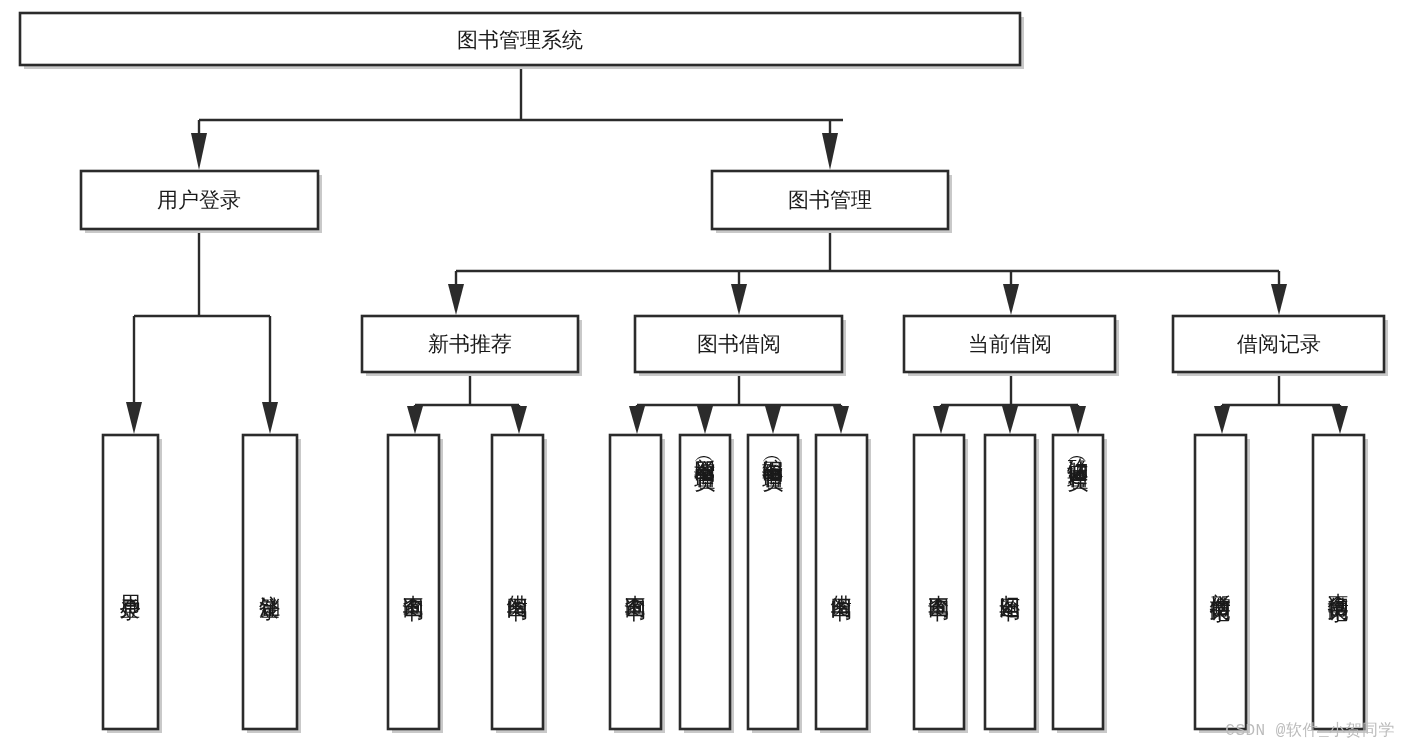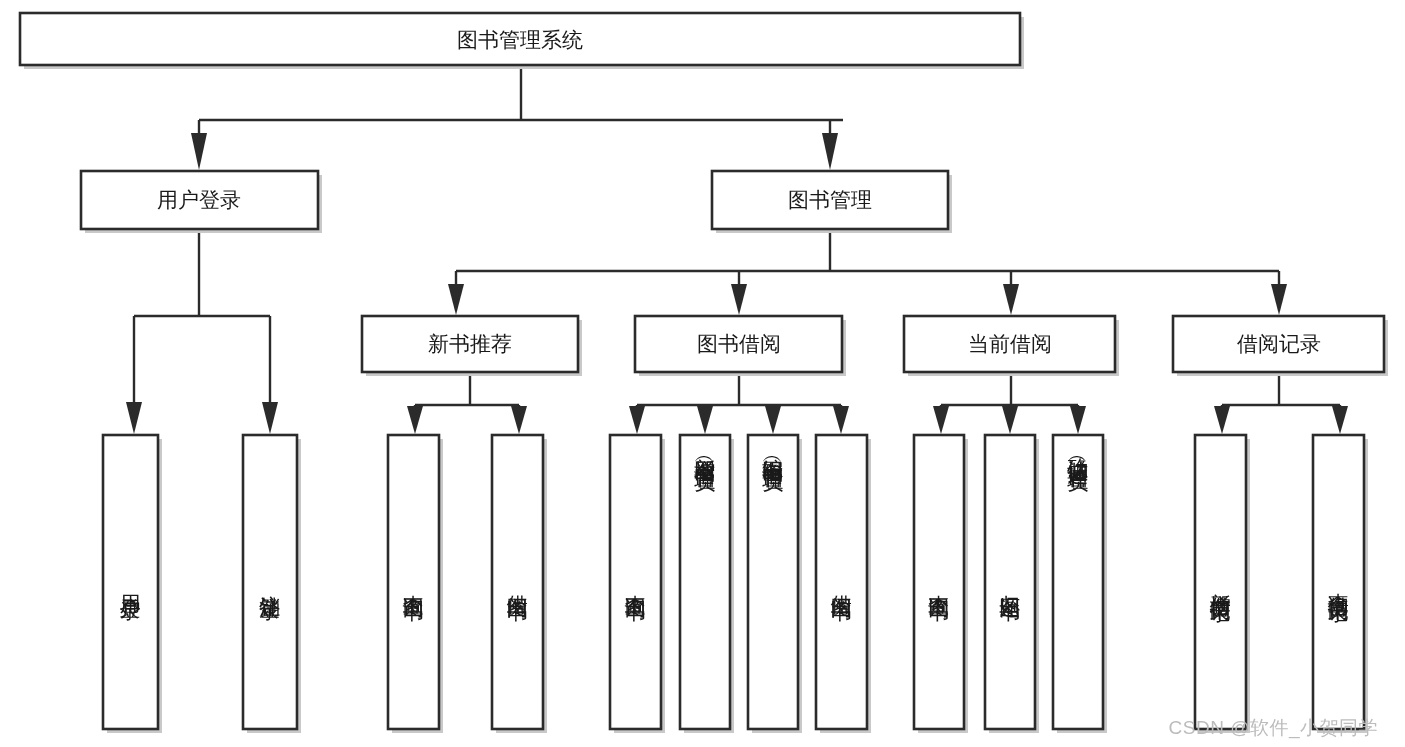--- a/index.html
+++ b/index.html
@@ -64,24 +64,24 @@
     font-family: "Liberation Sans", "DejaVu Sans", sans-serif;
     font-size: 21px;
     line-height: 1.12;
     letter-spacing: 2px;
     color: #1a1a1a;
     white-space: nowrap;
     text-align: center;
   }
   .watermark {
     position: absolute;
-    right: 27px;
+    right: 10px;
     bottom: 6px;
-    font-family: Liberation Sans, sans-serif;
-    font-size: 19px;
+    font-family: Liberation Mono, monospace;
+    font-size: 16px;
     color: #bcbcbc;
     letter-spacing: 0.5px;
     white-space: nowrap;
   }
 </style>
 </head>
 <body>
 
 <div id="diagram-root">
 

